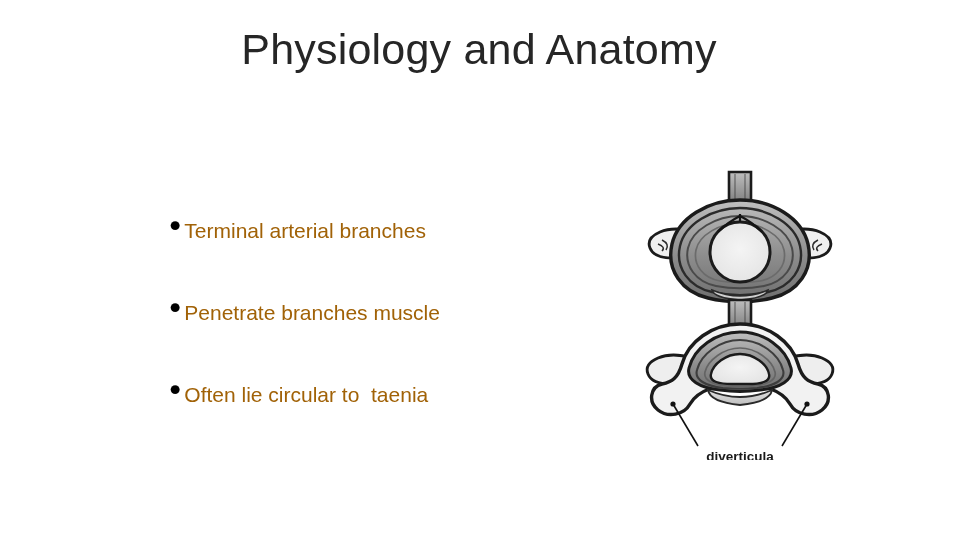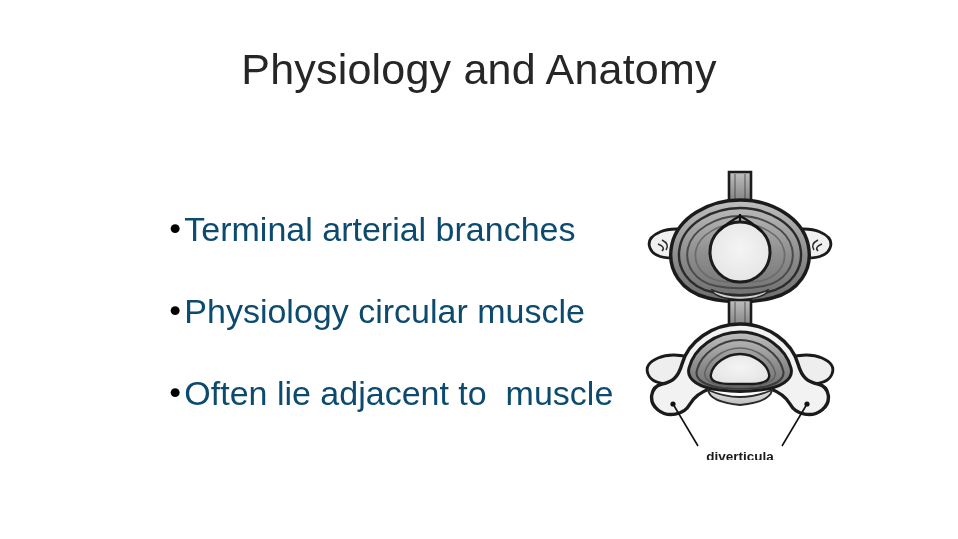--- a/index.html
+++ b/index.html
@@ -23,21 +23,20 @@
     top: 24px;
     width: 958px;
     text-align: center;
     font-family: "Liberation Sans", sans-serif;
     font-size: 43px;
     font-weight: 300;
     letter-spacing: 0.2px;
     color: #262626;
     line-height: 1.2;
     white-space: pre;
-    margin-top: 20px;
   }
 
   
   #bullet-list {
     position: absolute;
     left: 166px;
     top: 212px;
     width: 430px;
   }
   .bullet-row {
@@ -50,23 +49,23 @@
     font-family: "DejaVu Sans", sans-serif;
     font-size: 31px;
     line-height: 1;
     color: #000000;
     margin-right: 0px;
     transform: translateY(-1px);
   }
   .bullet-text {
     flex: 0 1 auto;
     font-family: "Liberation Sans", sans-serif;
-    font-size: 34px;
+    font-size: 21px;
     font-weight: 400;
-    color: #0c4a6e;
+    color: #a16207;
     line-height: 1;
     white-space: pre;
   }
 
   
   #anatomy-figure {
     position: absolute;
     left: 640px;
     top: 170px;
     width: 200px;
@@ -93,26 +92,26 @@
 
   <div id="bullet-list">
 
     <div class="bullet-row">
       <span class="bullet-marker">•</span>
       <span class="bullet-text">Terminal arterial branches</span>
     </div>
 
     <div class="bullet-row">
       <span class="bullet-marker">•</span>
-      <span class="bullet-text">Physiology circular muscle</span>
+      <span class="bullet-text">Penetrate branches muscle</span>
     </div>
 
     <div class="bullet-row">
       <span class="bullet-marker">•</span>
-      <span class="bullet-text">Often lie adjacent to  muscle</span>
+      <span class="bullet-text">Often lie circular to  taenia</span>
     </div>
 
   </div>
 
   <div id="anatomy-figure">
     <svg viewBox="0 0 200 290" xmlns="http://www.w3.org/2000/svg">
       <defs>
         <radialGradient id="lumenGrad" cx="50%" cy="45%" r="60%">
           <stop offset="0%" stop-color="#f4f4f4"></stop>
           <stop offset="100%" stop-color="#e4e4e4"></stop>

